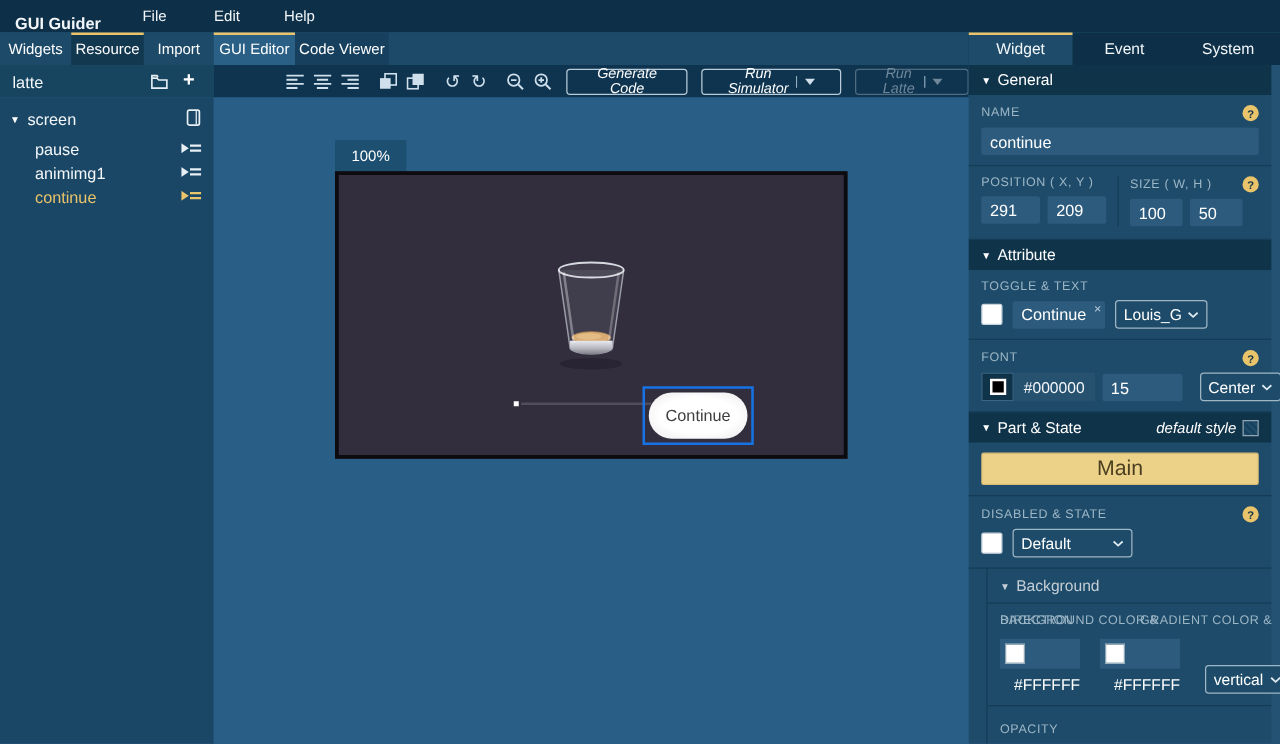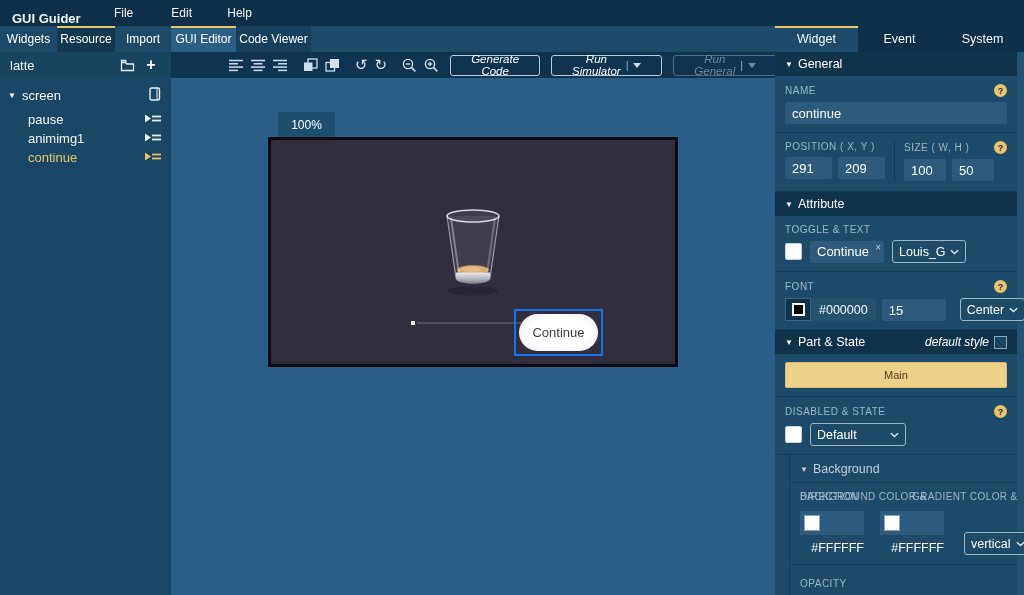--- a/index.html
+++ b/index.html
@@ -52,21 +52,21 @@
   .tree-root { display:flex; align-items:center; padding:9px 10px 6px 8px; }
   .tree-root .caret { font-size:9px; margin-right:6px; color:#fff; }
   .tree-root .spacer { flex:1; }
   .tree-item { display:flex; align-items:center; height:19px; padding:0 10px 0 28px; }
   .tree-item .spacer { flex:1; }
   .tree-item.selected { color:#e9c46a; }
 
   
   .canvas { position:absolute; left:171px; top:78px; width:604px; height:517px; background:#295e86; }
   .zoomtab { position:absolute; left:97px; top:34px; width:57px; height:25px; background:#1d4f70;
-    color:#fff; font-size:12px; display:flex; align-items:center; justify-content:center;margin-left:10px; }
+    color:#fff; font-size:12px; display:flex; align-items:center; justify-content:center; }
   .screen { position:absolute; left:97px; top:59px; width:410px; height:230px;
     background:#322e3d; border:3px solid #0b0b10; }
   .screen-title { position:absolute; left:0; top:35px; width:100%; text-align:center;
     font-size:15px; color:#f2f2f2; letter-spacing:.3px; }
   .cup { position:absolute; left:50%; top:66px; transform:translateX(-50%); }
   .slider-dot { position:absolute; left:140px; top:181px; width:4px; height:4px; background:#fff; }
   .slider-line { position:absolute; left:146px; top:182px; width:104px; height:2px; background:#514d5c; }
   .sel-rect { position:absolute; left:243px; top:169px; width:89px; height:47px;
     border:2px solid #1673e6; }
   .btn-pill { position:absolute; left:3px; top:3px; width:79px; height:37px; border-radius:19px;
@@ -123,21 +123,21 @@
   .swatch-box { width:26px; background:#0f3349; border:1px solid #3a6585; display:flex;
     align-items:center; justify-content:center; }
   .swatch { width:13px; height:13px; border:2px solid #fff; }
   .swatch.black { background:#000; }
   .hex-chip { background:#26516f; display:flex; align-items:center; padding:0 8px; font-size:12.5px; }
   .inp-15 { width:64px; }
   .dd-center { width:78px; justify-content:space-between; }
 
   .main-row { padding:8px 10px; border-bottom:1px solid #153c56; }
   .main-btn { width:100%; height:26px; background:#ecd189; border:1px solid #d9bd74; border-radius:2px;
-    color:#4a3f20; font-size:11px; font-family:"Liberation Sans",sans-serif; }
+    color:#4a3f20; font-size:17px; font-family:"Liberation Sans",sans-serif; }
   .dd-default { width:96px; justify-content:space-between; }
 
   .bg-section { margin-left:14px; border-left:1px solid #153c56; }
   .bg-h { display:flex; align-items:center; gap:5px; padding:7px 10px 6px; font-size:12.5px;
     color:#c3ced6; border-bottom:1px solid #153c56; }
   .bg-h .caret { font-size:8px; }
   .bg-body { padding:8px 10px 9px; border-bottom:1px solid #153c56; }
   .bgc-label { position:relative; height:13px; margin-bottom:7px; font-size:10px;
     letter-spacing:.4px; color:#9db6c6; }
   .bgc-label span { position:absolute; top:0; white-space:nowrap; }
@@ -249,21 +249,21 @@
     </span>
     <button class="tb-btn">
       <span>Generate Code</span>
     </button>
     <button class="tb-btn">
       <span>Run Simulator</span>
       <span class="pipe">|</span>
       <span class="tri"></span>
     </button>
     <button class="tb-btn disabled">
-      <span>Run General</span>
+      <span>Run Latte</span>
       <span class="pipe">|</span>
       <span class="tri"></span>
     </button>
   </div>
 
   <div class="tree">
     <div class="tree-root">
       <span class="caret" style="font-size:8px">▼</span>
       <span>screen</span>
       <span class="spacer"></span>

